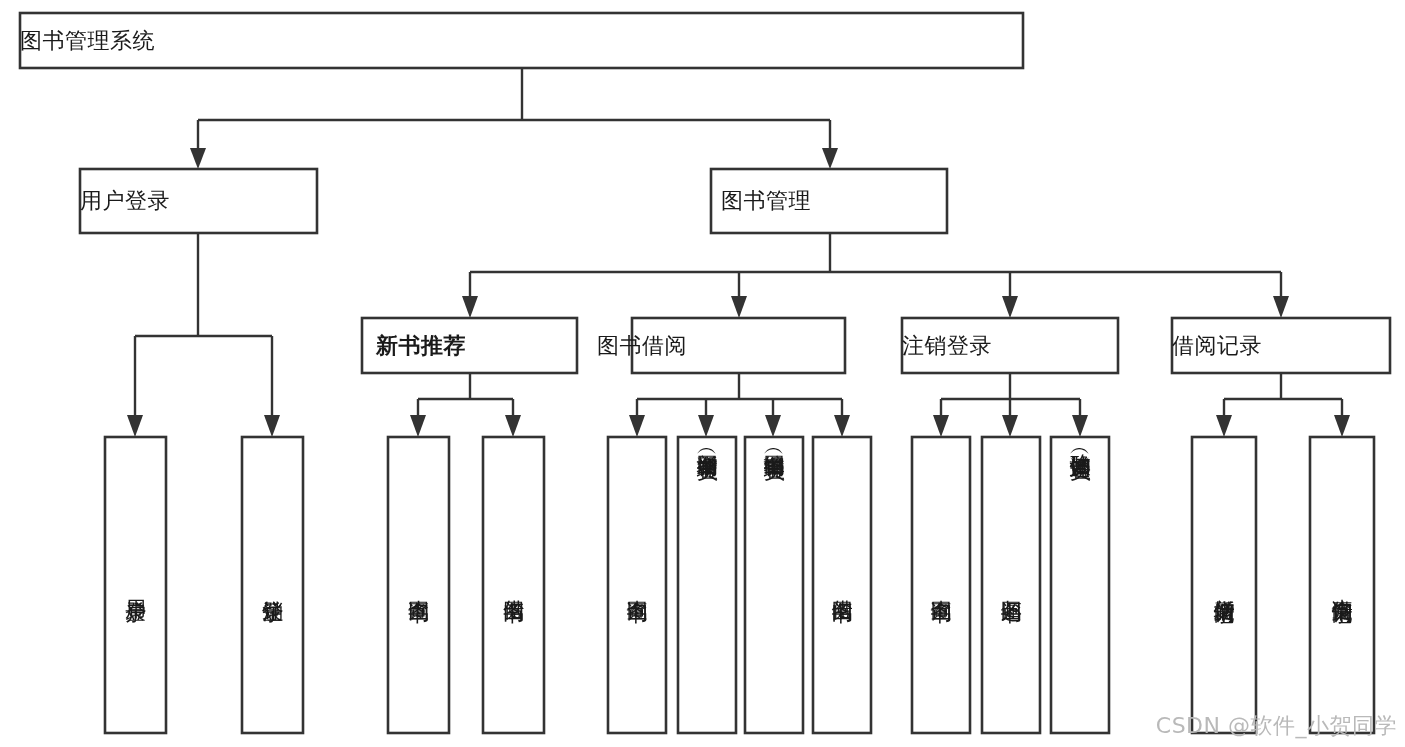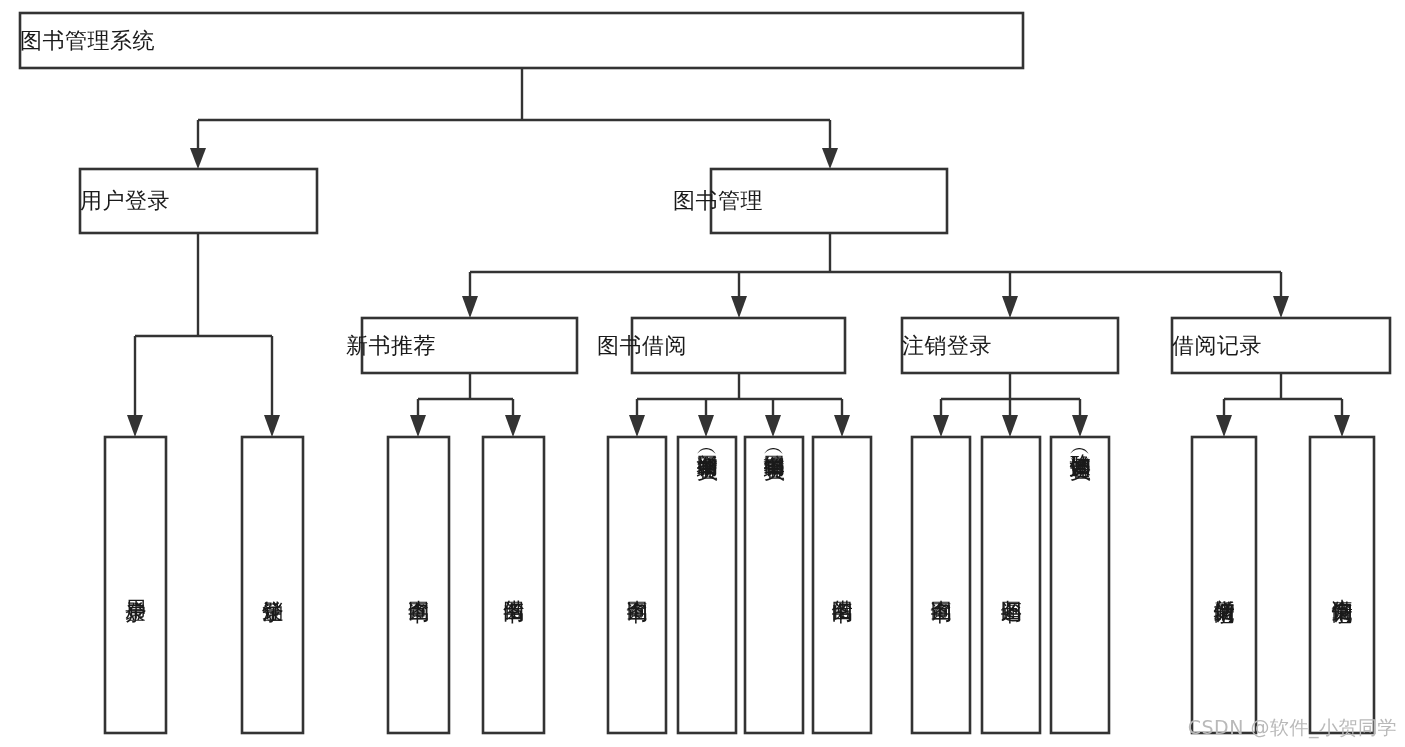--- a/index.html
+++ b/index.html
@@ -75,21 +75,21 @@
     font-size: 22px;
     color: #1a1a1a;
     white-space: nowrap;
     letter-spacing: 0.5px;
     font-family: "DejaVu Sans", "Liberation Sans", sans-serif;
   }
   #watermark {
     position: absolute;
     right: 8px;
     bottom: 6px;
-    font-size: 19px;
+    font-size: 22px;
     color: #b9b9b9;
     letter-spacing: 0.5px;
     font-family: "DejaVu Sans", "Liberation Sans", sans-serif;
     white-space: nowrap;
   }
 </style>
 </head>
 <body>
 
 <div id="diagram-root">
@@ -199,25 +199,25 @@
     <rect class="node-box" x="1310" y="437" width="64" height="296"></rect>
   </svg>
 
   <div class="hlabel-wrap" style="left:20px; top:13px; width:1003px; height:55px;">
     <span class="hlabel-text">图书管理系统</span>
   </div>
 
   <div class="hlabel-wrap" style="left:80px; top:169px; width:237px; height:64px;">
     <span class="hlabel-text">用户登录</span>
   </div>
-  <div class="hlabel-wrap" style="left:673px; top:169px; width:276px; height:64px;">
+  <div class="hlabel-wrap" style="left:721px; top:169px; width:276px; height:64px;">
     <span class="hlabel-text">图书管理</span>
   </div>
 
-  <div class="hlabel-wrap" style="left:346px; top:318px; width:209px; height:55px;">
+  <div class="hlabel-wrap" style="left:376px; top:318px; width:209px; height:55px;font-weight:bold;">
     <span class="hlabel-text">新书推荐</span>
   </div>
   <div class="hlabel-wrap" style="left:597px; top:318px; width:213px; height:55px;">
     <span class="hlabel-text">图书借阅</span>
   </div>
   <div class="hlabel-wrap" style="left:902px; top:318px; width:216px; height:55px;">
     <span class="hlabel-text">注销登录</span>
   </div>
   <div class="hlabel-wrap" style="left:1172px; top:318px; width:218px; height:55px;">
     <span class="hlabel-text">借阅记录</span>

